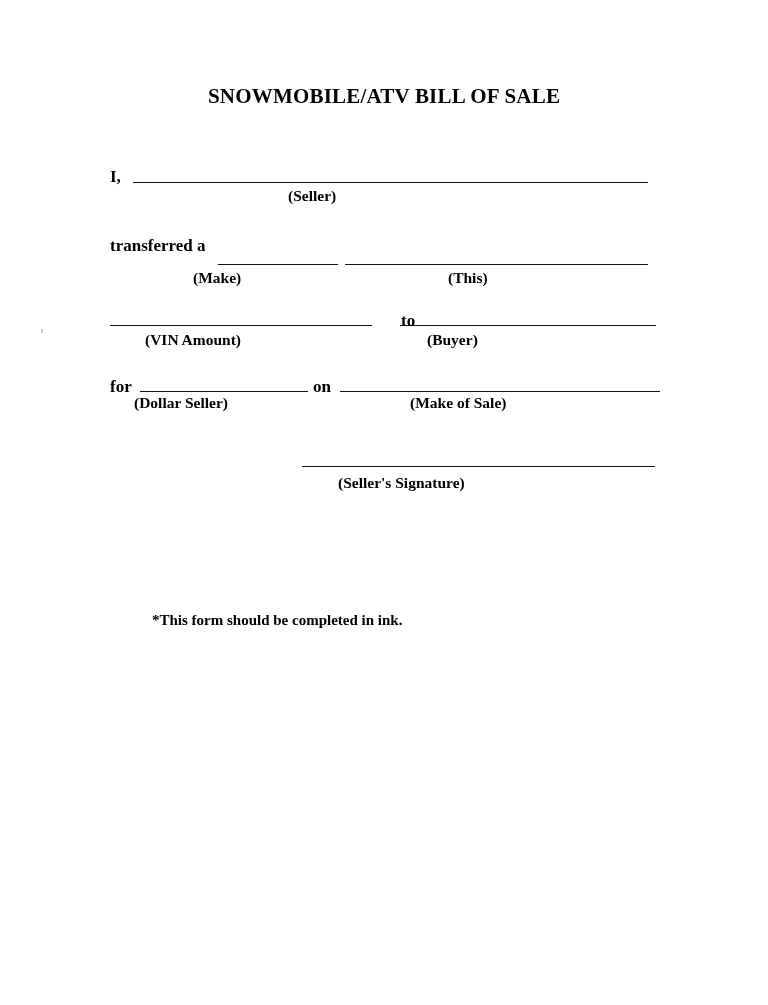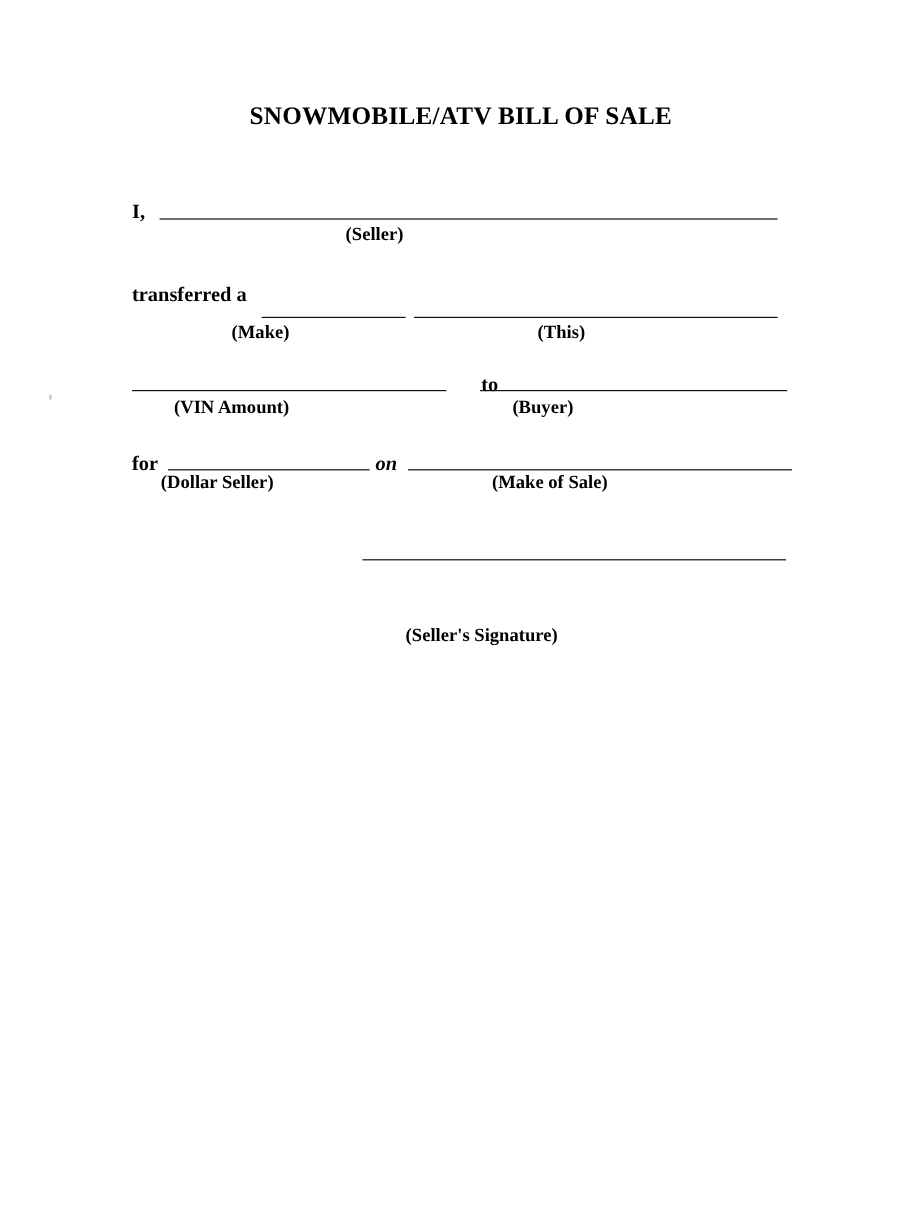--- a/index.html
+++ b/index.html
@@ -111,27 +111,28 @@
   <div class="rule" style="left:400px; top:325px; width:256px;"></div>
 
   <div class="txt cap" style="left:427px; top:332px; width:120px;">(Buyer)</div>
 
   <div class="txt lbl" style="left:110px; top:378px;">for</div>
 
   <div class="rule" style="left:140px; top:391px; width:168px;"></div>
 
   <div class="txt cap" style="left:134px; top:395px; width:180px;">(Dollar Seller)</div>
 
-  <div class="txt lbl" style="left:313px; top:378px;font-style:italic;">on</div>
+  <div class="txt lbl" style="left:313px; top:378px;">on</div>
 
   <div class="rule" style="left:340px; top:391px; width:320px;"></div>
 
   <div class="txt cap" style="left:410px; top:395px; width:180px;">(Make of Sale)</div>
 
   <div class="rule" style="left:302px; top:466px; width:353px;"></div>
 
-  <div class="txt cap" style="left:338px; top:475px; width:240px; text-align:left;margin-top:47px;">(Seller's Signature)</div>
+  <div class="txt cap" style="left:338px; top:475px; width:240px; text-align:left;">(Seller's Signature)</div>
 
 
+  <div class="instr-item" style="left:152px; top:612px;">*This form should be completed in ink.</div>
 
   <div class="speck" style="left:41px; top:329px;"></div>
 
 </div>
 
 </body></html>

